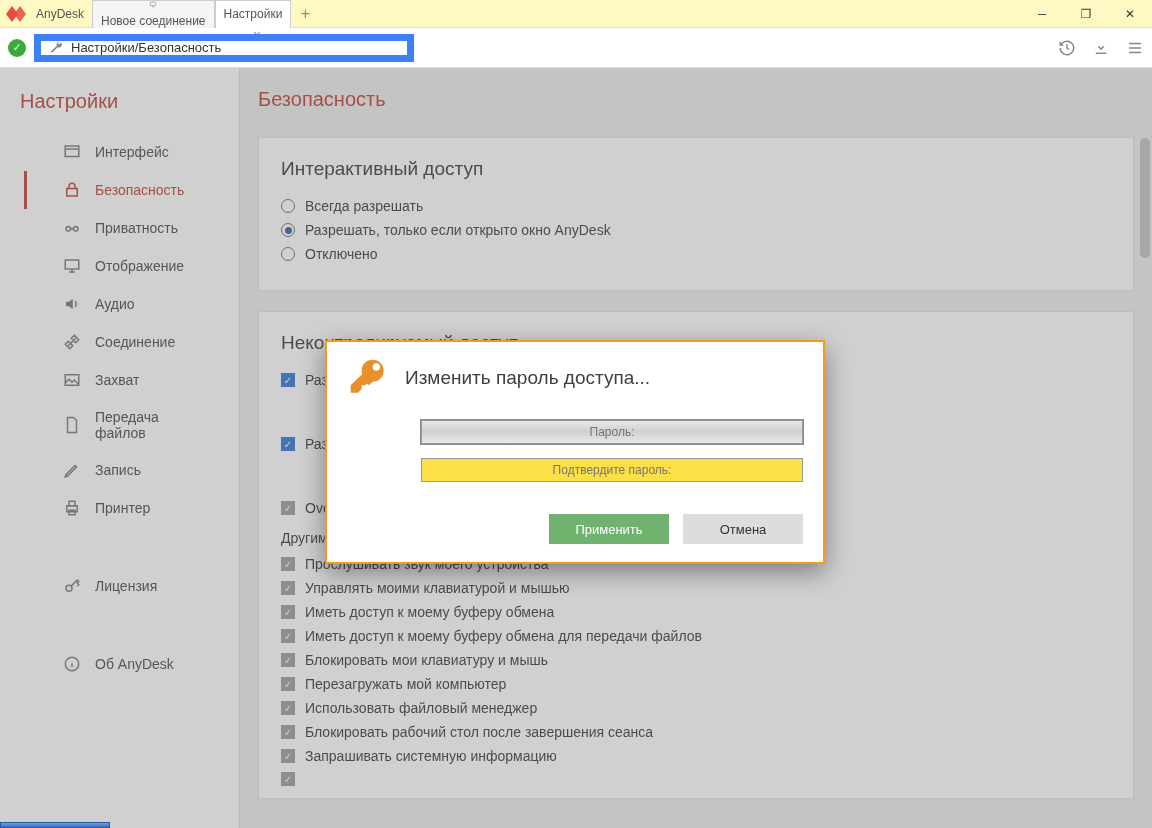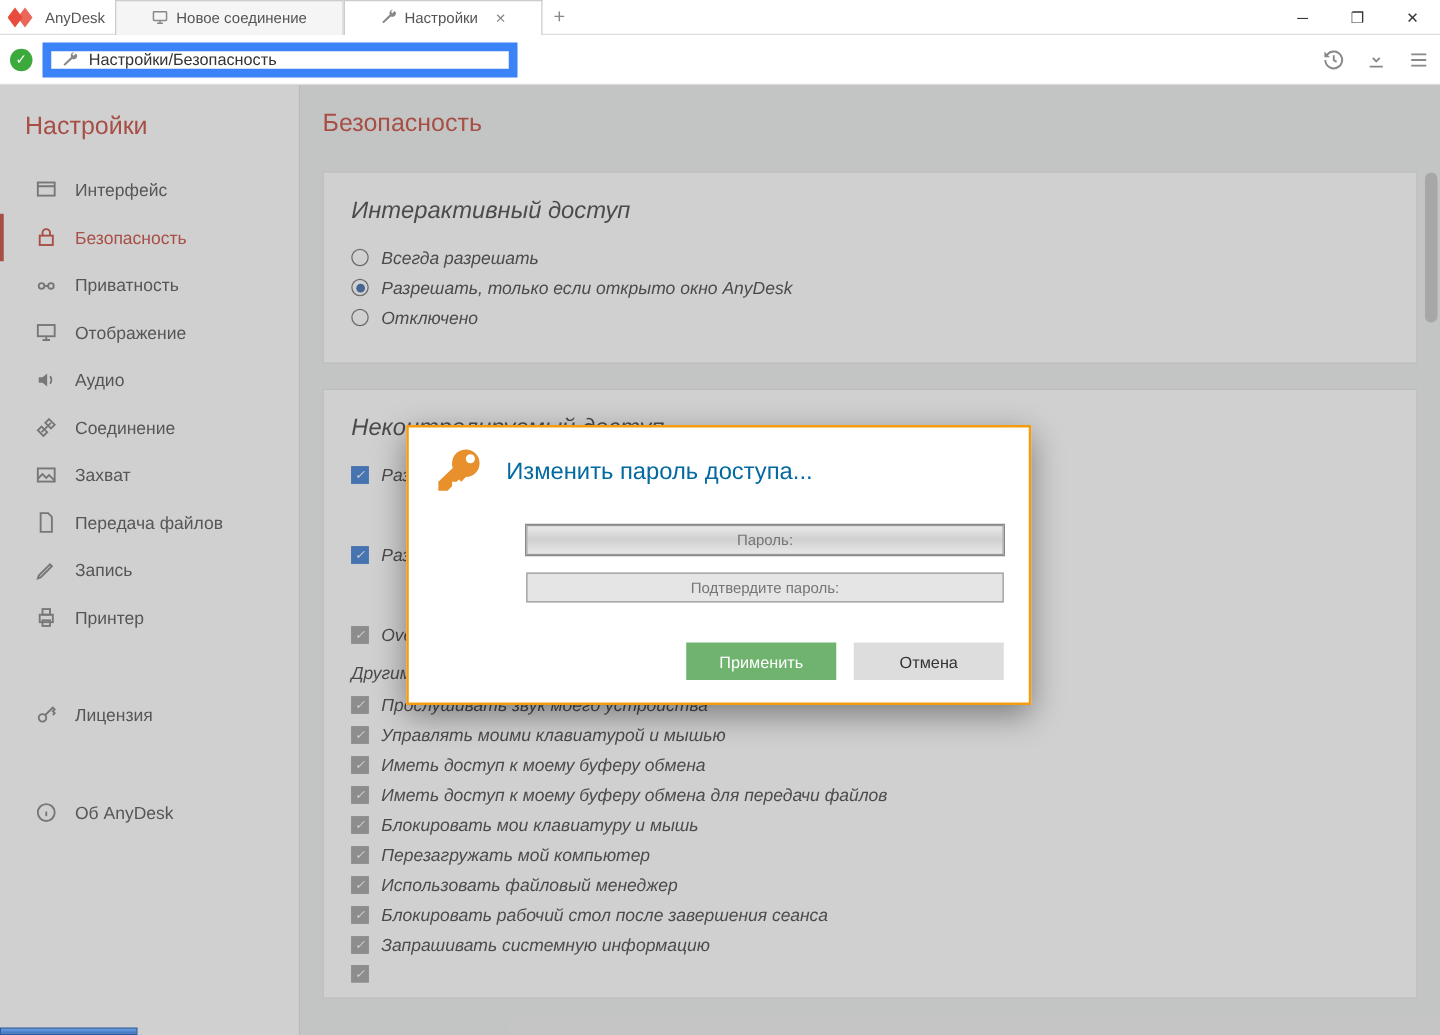--- a/index.html
+++ b/index.html
@@ -1,69 +1,69 @@
 <!DOCTYPE html>
 <html><head>
 <meta charset="utf-8">
 <style>
 * { box-sizing: border-box; margin: 0; padding: 0; font-family: "Segoe UI", Arial, sans-serif; }
 body { width: 1152px; height: 828px; background: #eceeed; overflow: hidden; position: relative; }
 
 
-.titlebar { height: 28px; background: #ffffff; display: flex; align-items: center; border-bottom: 1px solid #ddd; }
+.titlebar { height: 28px; background: #fef9c3; display: flex; align-items: center; border-bottom: 1px solid #ddd; }
 .logo { width: 24px; height: 24px; margin: 0 6px; display: flex; align-items: center; justify-content: center; }
 .app-name { font-size: 12px; color: #555; margin-right: 8px; }
-.tab { height: 28px; display: flex; align-items: center; padding: 0 28px; border: 1px solid #ccc; border-bottom: none; background: #f5f5f5; font-size: 12px; color: #555; gap: 6px; }
+.tab { height: 28px; display: flex; align-items: center; padding: 0 8px; border: 1px solid #ccc; border-bottom: none; background: #f5f5f5; font-size: 12px; color: #555; gap: 6px; flex-direction: column; }
 .tab.active { background: #fff; }
 .tab-close { color: #888; font-size: 14px; cursor: pointer; margin-left: 8px; }
 .new-tab { width: 28px; text-align: center; color: #888; font-size: 16px; cursor: pointer; }
 .window-controls { margin-left: auto; display: flex; }
 .win-btn { width: 44px; height: 28px; display: flex; align-items: center; justify-content: center; color: #333; font-size: 12px; cursor: pointer; }
 
 
 .addressbar { height: 40px; background: #fff; display: flex; align-items: center; padding: 4px 8px; gap: 8px; border-bottom: 1px solid #ddd; }
 .status-dot { width: 18px; height: 18px; border-radius: 50%; background: #3ba93b; display: flex; align-items: center; justify-content: center; color: #fff; font-size: 11px; }
 .addr-field { flex: 0 0 380px; height: 28px; border: 7px solid #3b82f6; display: flex; align-items: center; padding: 0 8px; gap: 8px; }
 .addr-text { font-size: 13px; color: #333; }
 .right-icons { margin-left: auto; display: flex; gap: 16px; align-items: center; color: #888; }
 .right-icons svg { width: 18px; height: 18px; }
 
 
 .main { display: flex; height: 760px; }
 .sidebar { width: 240px; background: #fff; border-right: 1px solid #ddd; padding-top: 18px; }
 .sidebar-title { color: #c1392b; font-size: 20px; padding: 4px 20px 20px; }
-.side-item { display: flex; align-items: center; gap: 14px; padding: 10px 25px; font-size: 14px; color: #444; cursor: pointer; border-left: 3px solid transparent; }
+.side-item { display: flex; align-items: center; gap: 14px; padding: 10px 36px; font-size: 14px; color: #444; cursor: pointer; border-left: 3px solid transparent; margin-left: 24px; }
 .side-item.active { color: #c1392b; border-left-color: #c1392b; }
 .side-item svg, .side-item .icon { width: 18px; height: 18px; flex-shrink: 0; color: #777; }
 .side-item.active svg { color: #c1392b; }
 .side-gap { height: 40px; }
 
 
 .content { flex: 1; padding: 20px 18px 0 18px; position: relative; overflow: hidden; }
 .page-title { color: #c1392b; font-size: 20px; margin-bottom: 26px; }
-.panel { background: #fff; border: 1px solid #e0e0e0; padding: 20px 22px; margin-bottom: 20px; font-style: italic; }
+.panel { background: #fff; border: 1px solid #e0e0e0; padding: 20px 22px; margin-bottom: 20px; }
 .panel h3 { font-size: 19px; font-weight: normal; color: #333; margin-bottom: 18px; }
 .radio-row, .check-row { display: flex; align-items: center; gap: 10px; font-size: 14px; color: #333; margin-bottom: 8px; }
 .radio { width: 14px; height: 14px; border: 1px solid #666; border-radius: 50%; display: flex; align-items: center; justify-content: center; }
 .radio.sel::after { content: ""; width: 7px; height: 7px; background: #2c5aa0; border-radius: 50%; }
 .check { width: 14px; height: 14px; border: 1px solid #888; background: #fff; display: flex; align-items: center; justify-content: center; font-size: 11px; color: #fff; }
 .check.on { background: #2c72d0; border-color: #2c72d0; }
 .check.dis { background: #999; border-color: #999; }
 .check.on::after, .check.dis::after { content: "✓"; font-size: 10px; }
 .sub-text { font-size: 14px; color: #333; margin: 14px 0 10px; }
 .scrollbar-v { position: absolute; right: 2px; top: 70px; width: 10px; height: 120px; background: #c0c0c0; border-radius: 5px; }
 
 
 .overlay { position: absolute; left: 0; top: 68px; right: 0; bottom: 0; background: rgba(120,120,120,0.35); }
 .modal { position: absolute; left: 325px; top: 340px; width: 500px; background: #fff; border: 2px solid #f39c12; box-shadow: 0 8px 24px rgba(0,0,0,0.4); }
 .modal-body { padding: 14px 20px 18px; }
 .modal-head { display: flex; align-items: center; gap: 14px; margin-bottom: 20px; }
-.modal-title { font-size: 19px; color: #0369a1; }
+.modal-title { font-size: 19px; color: #404040; }
 .field-row { margin: 12px 0 14px 74px; }
-.pw-input { width: 100%; height: 24px; border: 1px solid #999; font-size: 12px; text-align: center; color: #666; background: #e5e5e5; }
+.pw-input { width: 100%; height: 24px; border: 1px solid #999; font-size: 12px; text-align: center; color: #666; background: #fde047; }
 .pw-input.focus { box-shadow: 0 0 0 1px #888; background: linear-gradient(#e8e8e8,#d0d0d0 48%,#e8e8e8); }
 .modal-actions { display: flex; justify-content: flex-end; gap: 14px; padding: 0 20px 18px; }
 .btn { width: 120px; height: 30px; font-size: 13px; border: none; cursor: pointer; }
 .btn-apply { background: #6fb36f; color: #fff; }
 .btn-cancel { background: #ddd; color: #333; }
 
 .taskbar-hint { position: absolute; left: 0; bottom: 0; width: 110px; height: 6px; background: linear-gradient(#6aa0e0,#3a70c0); border: 1px solid #2a5aa0; }
 </style>
 </head>
 <body>

